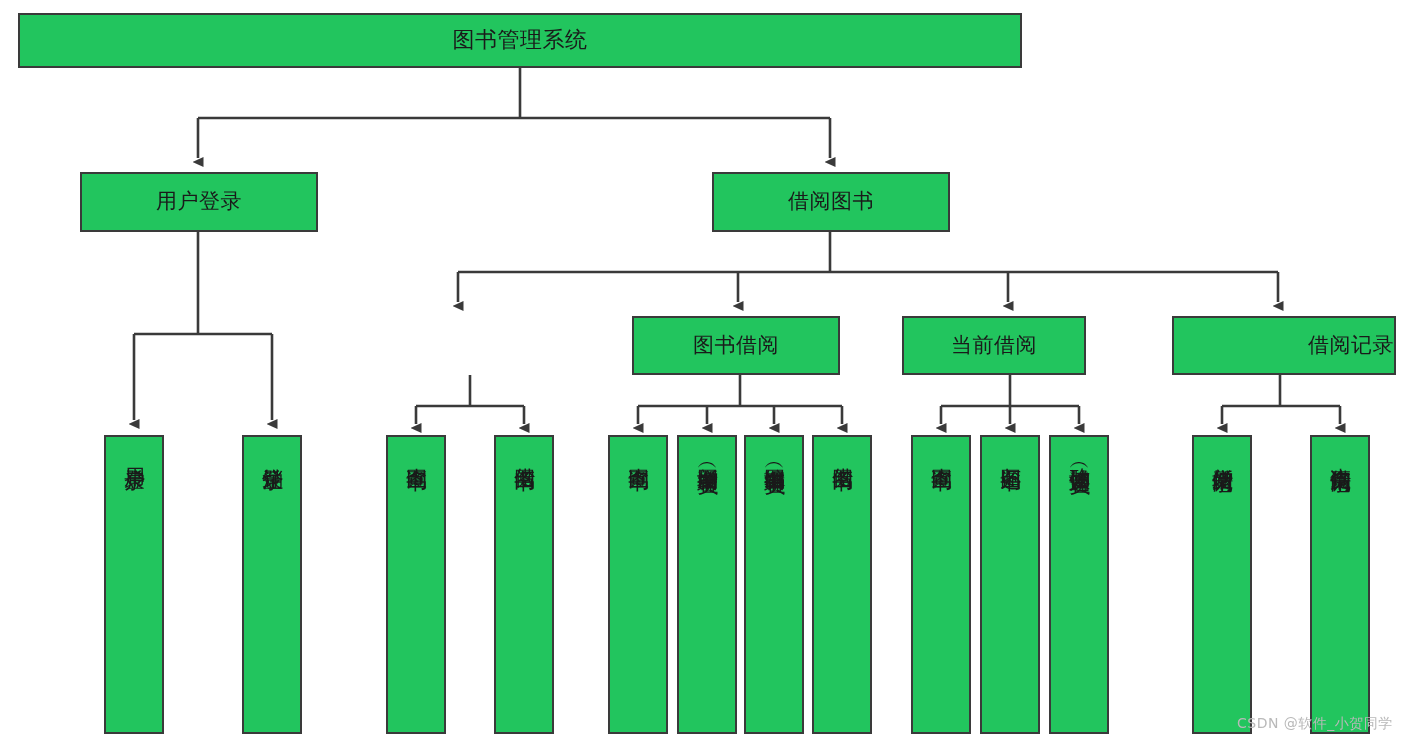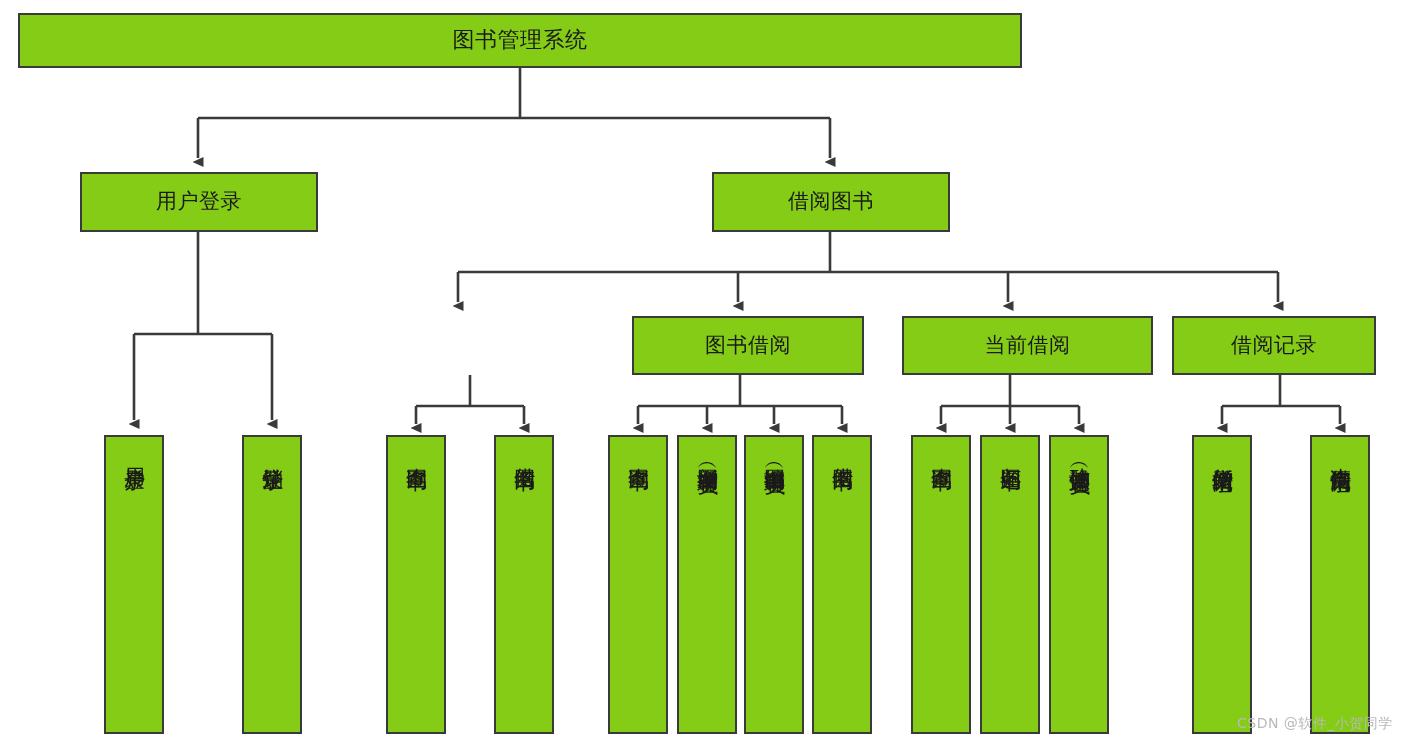--- a/index.html
+++ b/index.html
@@ -21,21 +21,21 @@
   #edges {
     position: absolute;
     left: 0;
     top: 0;
     width: 1405px;
     height: 747px;
   }
   .node {
     position: absolute;
     box-sizing: border-box;
-    background: #84cc16;
+    background: #22c55e;
     border: 2px solid #3a3a3a;
     display: flex;
     align-items: center;
     justify-content: center;
     color: #1a1a1a;
   }
   .node.horiz {
     font-size: 21px;
     letter-spacing: 0.5px;
     line-height: 1.2;
@@ -130,29 +130,29 @@
 
   <div class="node horiz" style="left:80px; top:172px; width:238px; height:60px;">
     <span>用户登录</span>
   </div>
 
   <div class="node horiz" style="left:712px; top:172px; width:238px; height:60px;">
     <span>借阅图书</span>
   </div>
 
 
-  <div class="node horiz" style="left:632px; top:316px; width:232px; height:59px;">
+  <div class="node horiz" style="left:632px; top:316px; width:208px; height:59px;">
     <span>图书借阅</span>
   </div>
 
-  <div class="node horiz" style="left:902px; top:316px; width:251px; height:59px;">
+  <div class="node horiz" style="left:902px; top:316px; width:184px; height:59px;">
     <span>当前借阅</span>
   </div>
 
-  <div class="node horiz" style="left:1172px; top:316px; width:204px; height:59px;">
+  <div class="node horiz" style="left:1172px; top:316px; width:224px; height:59px;justify-content:flex-end;">
     <span>借阅记录</span>
   </div>
 
   <div class="node leaf" style="left:104px; top:435px; width:60px; height:299px;">
     <span class="vtext">用户登录</span>
   </div>
 
   <div class="node leaf" style="left:242px; top:435px; width:60px; height:299px;">
     <span class="vtext">注销登录</span>
   </div>

